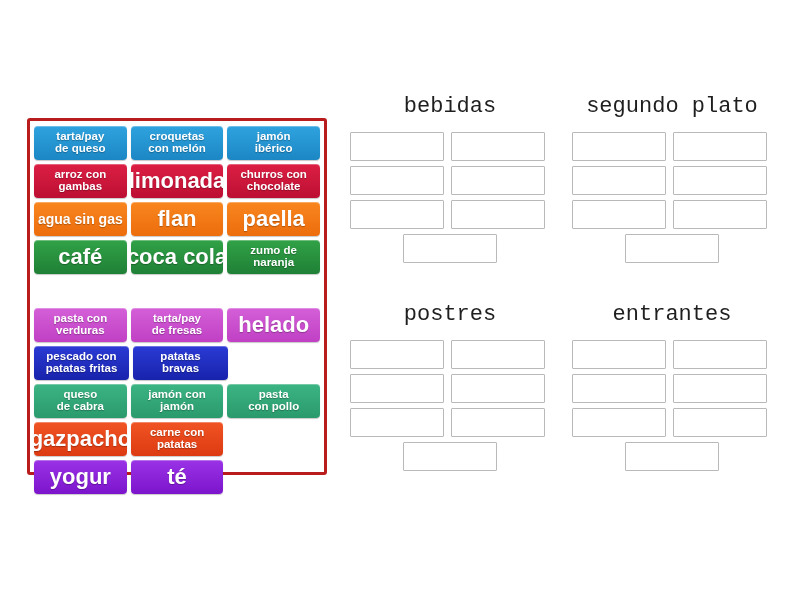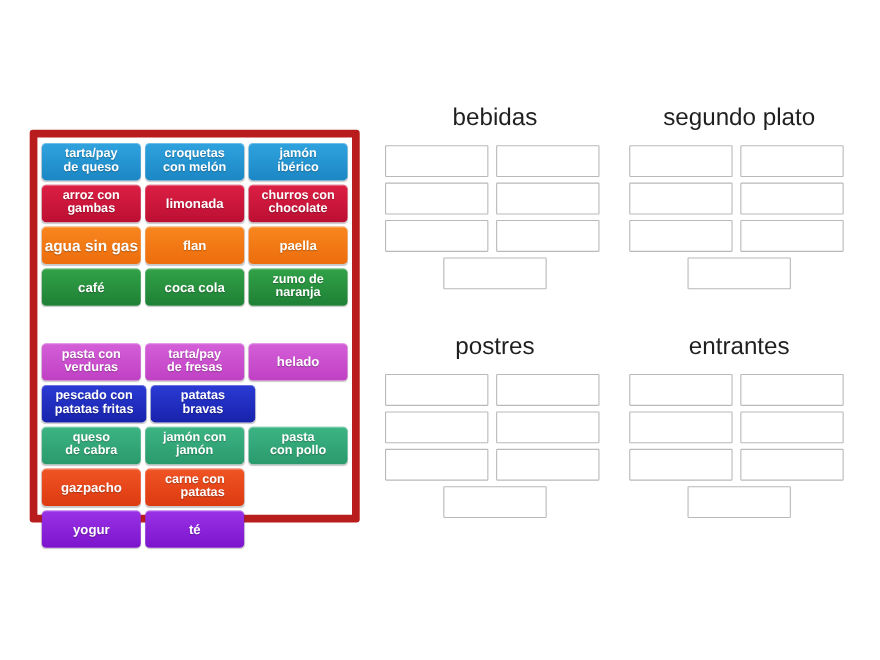--- a/index.html
+++ b/index.html
@@ -15,21 +15,21 @@
     overflow: hidden;
   }
 
   
   #tile-tray {
     position: absolute;
     left: 27px;
     top: 118px;
     width: 300px;
     height: 357px;
-    border: 7px solid #b91c1c;
+    border: 3px solid #b91c1c;
     border-radius: 3px;
     background: #ffffff;
     box-sizing: border-box;
     padding: 5px 4px 4px 4px;
   }
   .tile-row {
     display: flex;
     gap: 4px;
     margin-bottom: 4px;
   }
@@ -47,39 +47,39 @@
     box-sizing: border-box;
     padding: 0 2px;
     text-shadow: 0 1px 1px rgba(0,0,0,0.28);
     box-shadow: inset 0 1px 0 rgba(255,255,255,0.30),
                 0 1px 1px rgba(0,0,0,0.22);
     overflow: hidden;
     user-select: none;
     cursor: move;
   }
   .tile.two-line { font-size: 11.5px; }
-  .tile.one-line { font-size: 12px; }
+  .tile.one-line { font-size: 22px; }
   .tile.one-line-sm { font-size: 14px; }
   .tile .t-ln { display: block; white-space: nowrap; }
   .tile-blank {
     width: 95px;
     height: 34px;
     background: transparent;
   }
 
   
   .c-blue    { background: linear-gradient(to bottom, #2fa3df 0%, #1b87c4 100%); }
   .c-crimson { background: linear-gradient(to bottom, #dc1f44 0%, #bc0f33 100%); }
   .c-orange  { background: linear-gradient(to bottom, #f9861f 0%, #ec6d0c 100%); }
   .c-green   { background: linear-gradient(to bottom, #31a247 0%, #1f8036 100%); }
   .c-magenta { background: linear-gradient(to bottom, #d濃 0%, #c13fc1 100%); margin-top: 30px; }
   .c-magenta { background: linear-gradient(to bottom, #d45fd8 0%, #c040c4 100%); }
   .c-navy    { background: linear-gradient(to bottom, #2a3ad4 0%, #1823ac 100%); }
   .c-sea     { background: linear-gradient(to bottom, #3cb483 0%, #2a9a6c 100%); align-items: center; }
-  .c-orangered { background: linear-gradient(to bottom, #f05424 0%, #dd3a11 100%); text-align: right; }
+  .c-orangered { background: linear-gradient(to bottom, #f05424 0%, #dd3a11 100%); }
   .c-purple  { background: linear-gradient(to bottom, #9a33e6 0%, #7c14cc 100%); }
 
   
   #categories {
     position: absolute;
     left: 350px;
     top: 96px;
     width: 440px;
     height: 410px;
   }
@@ -93,20 +93,21 @@
   .cat-col.row-2 { top: 208px; }
 
   .cat-title {
     text-align: center;
     font-size: 22px;
     font-weight: normal;
     color: #1f1f1f;
     margin: 0 0 14px 0;
     line-height: 1;
     white-space: nowrap;
+    font-family: Liberation Mono, monospace;
   }
   .slot-grid {
     display: flex;
     flex-wrap: wrap;
     gap: 5px 7px;
     justify-content: flex-start;
   }
   .slot {
     width: 94px;
     height: 29px;

